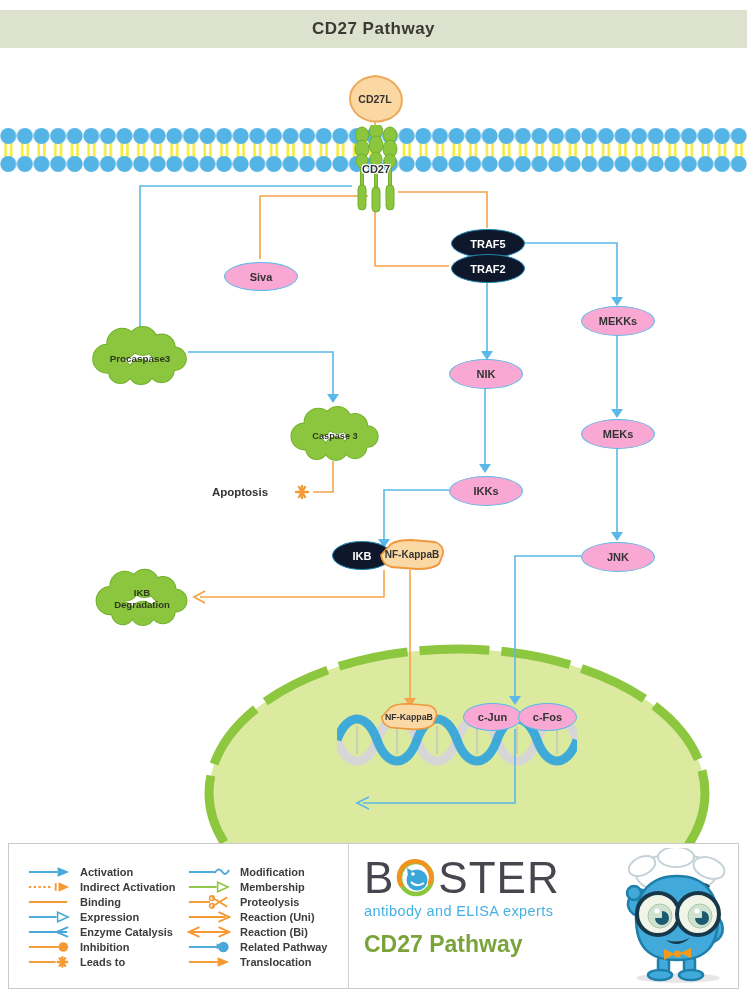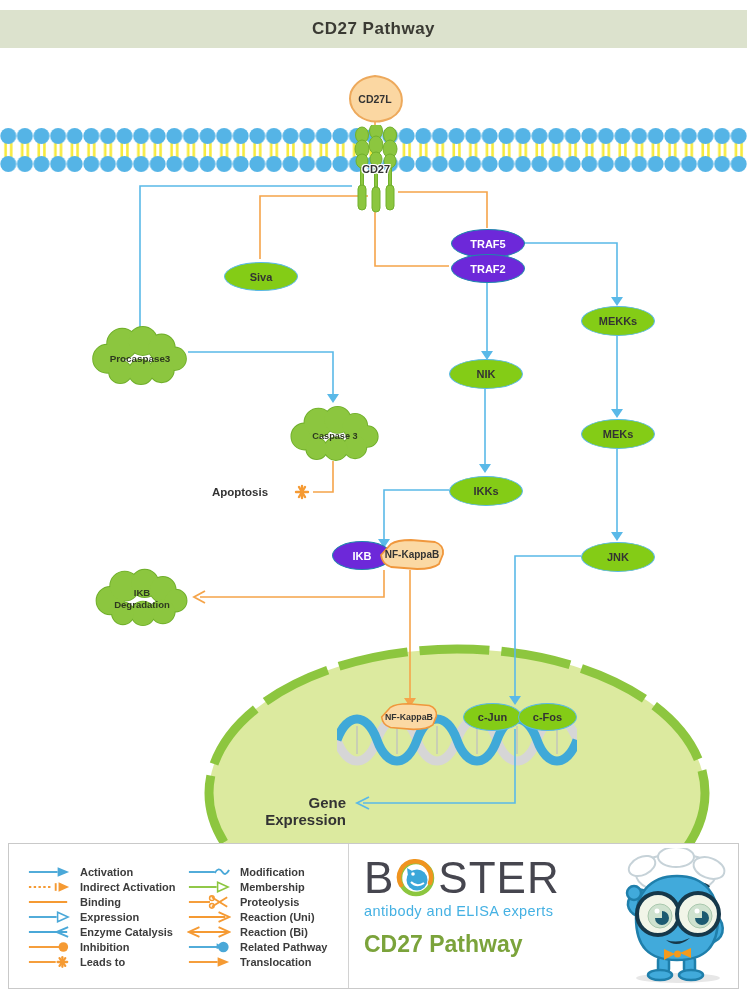--- a/index.html
+++ b/index.html
@@ -8,22 +8,22 @@
   .abs{position:absolute;}
 
   
   #titlebar{left:0;top:10px;width:747px;height:38px;background:#dce2cd;
             display:flex;align-items:center;justify-content:center;}
   #titlebar .t{font-size:17px;font-weight:bold;color:#3a3a33;letter-spacing:.5px;}
 
   
   .oval{display:flex;align-items:center;justify-content:center;border-radius:50%;
         font-size:11px;font-weight:bold;color:#333;z-index:4;}
-  .oval.light{background:#84cc16;border:1.5px solid #5ab9e8;}
-  .oval.solid{background:#6d28d9;border:1.5px solid #1f86ad;color:#fff;}
+  .oval.light{background:#f9a8d4;border:1.5px solid #5ab9e8;}
+  .oval.solid{background:#0f172a;border:1.5px solid #1f86ad;color:#fff;}
   .cloud-label{font-size:10.5px;font-weight:bold;fill:#2e3a1f;}
   .blob-label{font-size:10px;font-weight:bold;fill:#333;}
   .nodetext{font-weight:bold;color:#333;z-index:4;}
   svg{display:block;}
 
   
   #footer{left:8px;top:843px;width:729px;height:144px;background:#fff;
           border:1px solid #c9c9c9;z-index:6;}
   #legend-divider{left:339px;top:0;height:100%;border-left:1px solid #d2d2d2;}
   .leg-col{position:absolute;top:21px;display:flex;flex-direction:column;gap:2px;}
@@ -258,21 +258,20 @@
   <svg class="abs" style="left:377px;top:538px;z-index:4;" width="70" height="34" viewBox="0 0 70 34">
     <path d="M4,17 L14,6 Q20,2 34,2 L58,4 Q67,7 66,16 L62,26 Q56,31 40,31 L14,29 Q5,26 4,17 Z" fill="#fbd9a4" stroke="#f0973c" stroke-width="1.8"></path>
     <text x="35" y="20" text-anchor="middle" class="blob-label">NF-KappaB</text>
   </svg>
   <svg class="abs" style="left:376px;top:702px;z-index:4;" width="66" height="30" viewBox="0 0 70 34">
     <path d="M4,17 L14,6 Q20,2 34,2 L58,4 Q67,7 66,16 L62,26 Q56,31 40,31 L14,29 Q5,26 4,17 Z" fill="#fbd9a4" stroke="#f0973c" stroke-width="1.8"></path>
     <text x="35" y="20" text-anchor="middle" class="blob-label">NF-KappaB</text>
   </svg>
 
   <div class="abs nodetext" style="left:208px;top:486px;width:64px;text-align:center;font-size:11.5px;">Apoptosis</div>
-  <div class="abs nodetext" style="left:228px;top:794px;width:118px;text-align:right;font-size:15px;">Gene Expression</div>
 
   <div class="abs" id="footer">
     <div class="abs" id="legend-divider"></div>
     <div class="leg-col" id="leg-col-0">
         <div class="leg-row">
           <svg width="44" height="14" viewBox="0 0 46 14">
             <line x1="2" y1="7" x2="32" y2="7" stroke="#4aa8d8" stroke-width="2"></line>
             <polygon points="32,2 44,7 32,12" fill="#4aa8d8"></polygon>
           </svg>
           <span class="lab">Activation</span>

